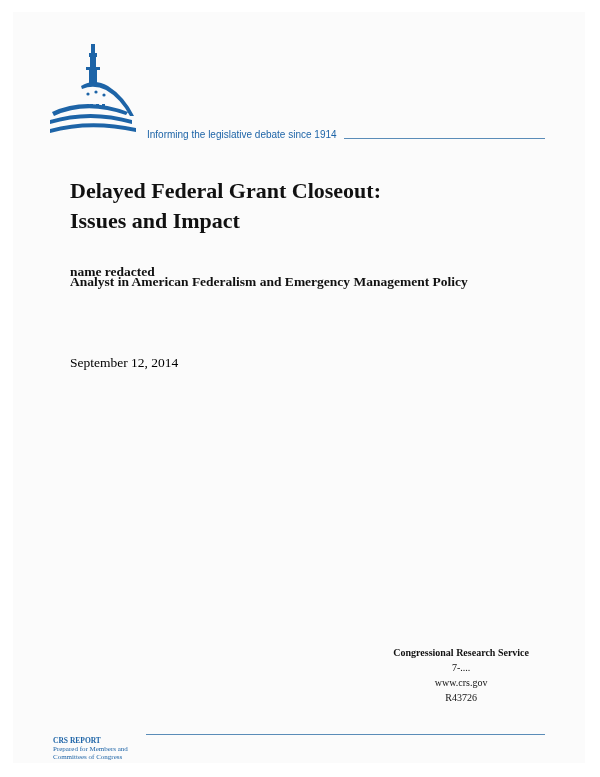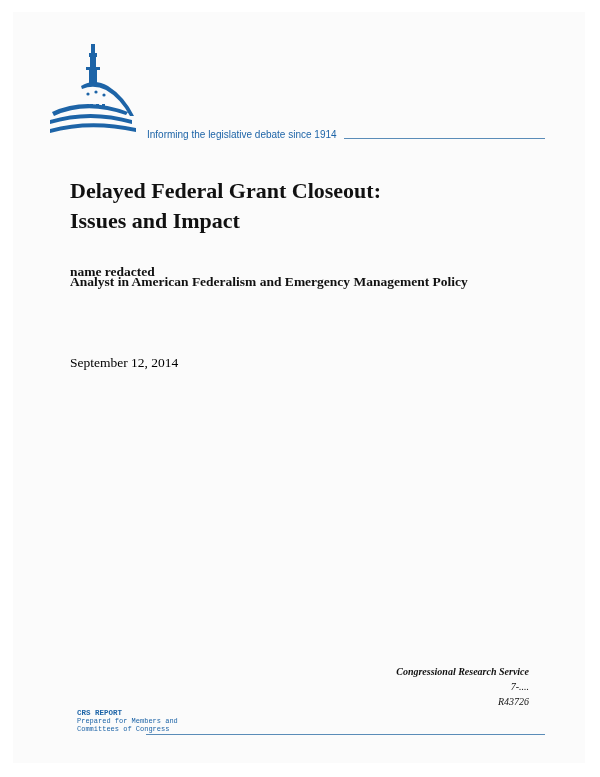--- a/index.html
+++ b/index.html
@@ -23,26 +23,26 @@
     }
     .rule-top { position: absolute; left: 344px; top: 138px; width: 201px; height: 1px; background: #5a8cb8; }
     .title {
       position: absolute; left: 70px; top: 176px; color: #111;
       font-weight: bold; font-size: 22px; line-height: 30px;
     }
     .author-name { position: absolute; left: 70px; top: 264px; font-weight: bold; font-size: 13.5px; color: #111; }
     .author-role { position: absolute; left: 70px; top: 274px; font-size: 13.5px; color: #111; font-weight: bold; }
     .date { position: absolute; left: 70px; top: 313px; font-size: 13.5px; color: #000000; margin-top: 42px; }
     .contact {
-      position: absolute; right: 71px; top: 664px; text-align: right; color: #111; font-size: 10px; line-height: 15px; font-style: italic;
+      position: absolute; right: 71px; top: 645px; text-align: center; color: #111; font-size: 10px; line-height: 15px;
     }
     .contact .org { font-weight: bold; }
     .footer {
-      position: absolute; left: 53px; top: 709px; color: #1d64a7;
-      font-family: Liberation Mono, monospace; font-size: 7px; line-height: 8px; margin-left: 24px;
+      position: absolute; left: 53px; top: 737px; color: #1d64a7;
+      font-family: Liberation Serif, serif; font-size: 7px; line-height: 8px;
     }
     .footer .label { font-weight: bold; font-size: 7.5px; }
     .rule-bottom { position: absolute; left: 146px; top: 734px; width: 399px; height: 1px; background: #5a8cb8; }
   </style>
 </head>
 <body>
 
 <div class="page"></div>
 
 <svg class="logo" viewBox="0 0 100 100">
@@ -75,20 +75,21 @@
   <div>Issues and Impact</div>
 </div>
 
 <div class="author-name">name redacted</div>
 <div class="author-role">Analyst in American Federalism and Emergency Management Policy</div>
 <div class="date">September 12, 2014</div>
 
 <div class="contact">
   <div class="org">Congressional Research Service</div>
   <div>7-....</div>
+  <div>www.crs.gov</div>
   <div>R43726</div>
 </div>
 
 <div class="footer">
   <div class="label">CRS REPORT</div>
   <div>Prepared for Members and</div>
   <div>Committees of Congress</div>
 </div>
 <div class="rule-bottom"></div>
 

